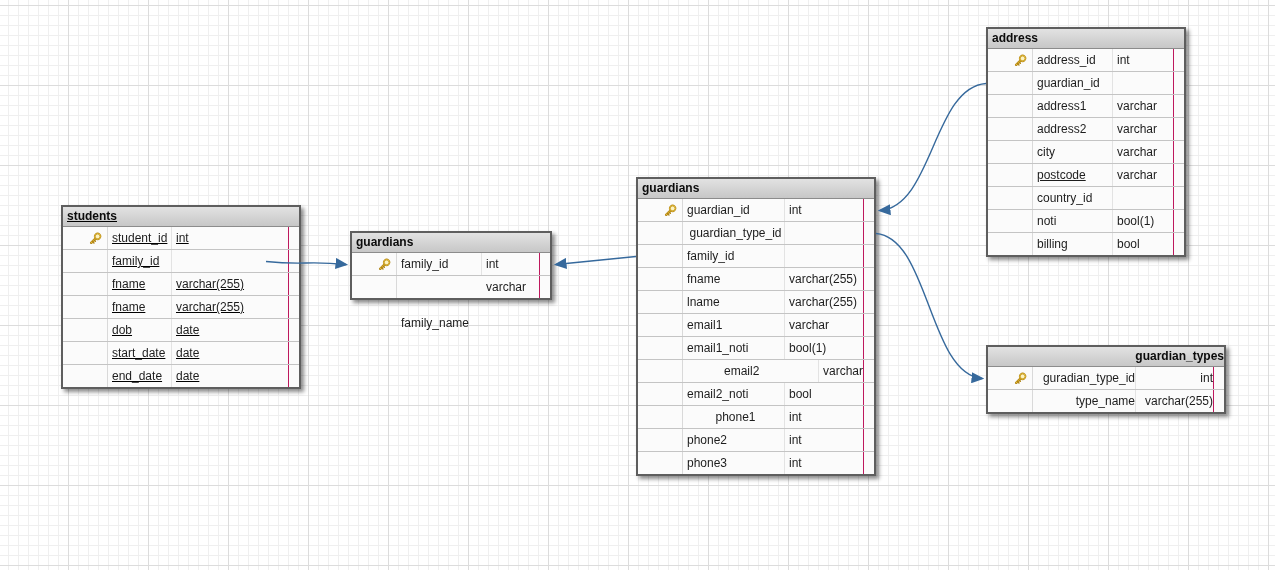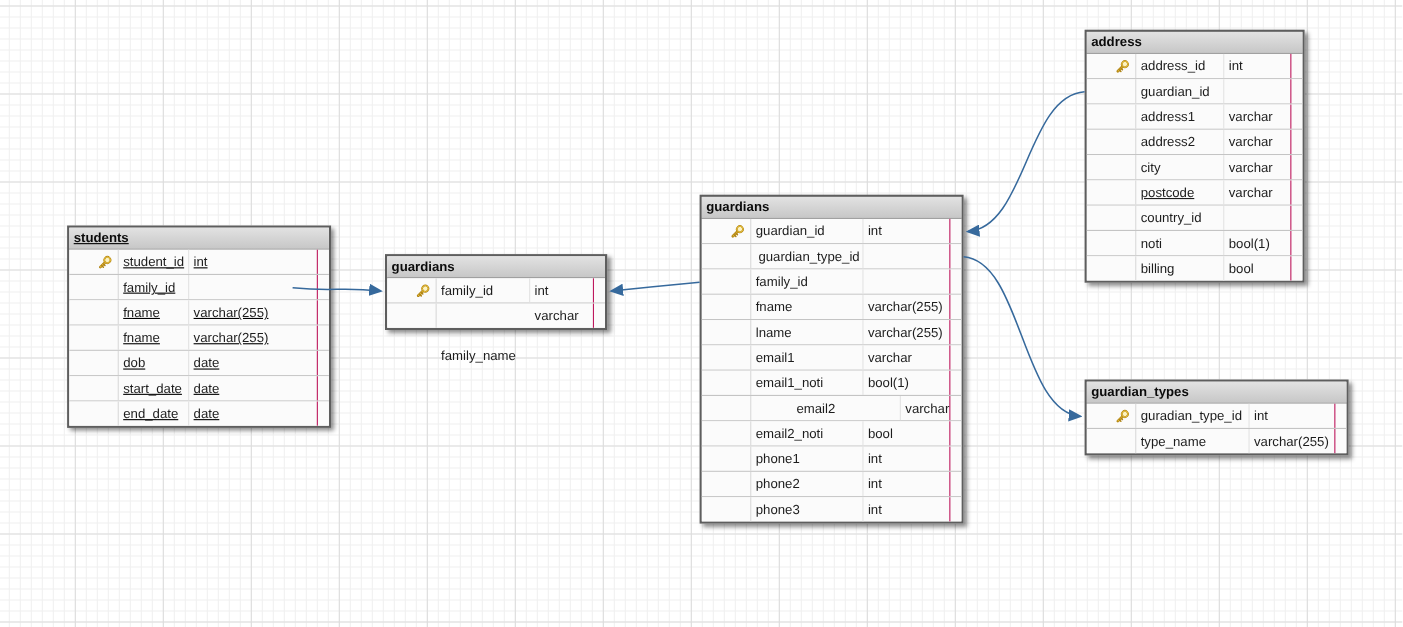--- a/index.html
+++ b/index.html
@@ -224,21 +224,21 @@
           <span class="cell trail"></span>
         </div>
         <div class="db-row">
           <span class="cell icon"></span>
           <span class="cell name" style="width: 102px;">email2_noti</span>
           <span class="cell type">bool</span>
           <span class="cell trail"></span>
         </div>
         <div class="db-row">
           <span class="cell icon"></span>
-          <span class="cell name" style="width: 102px;">phone1</span>
+          <span class="cell name" style="width: 102px; text-align: center;">phone1</span>
           <span class="cell type">int</span>
           <span class="cell trail"></span>
         </div>
         <div class="db-row">
           <span class="cell icon"></span>
           <span class="cell name" style="width: 102px;">phone2</span>
           <span class="cell type">int</span>
           <span class="cell trail"></span>
         </div>
         <div class="db-row">
@@ -308,21 +308,21 @@
           <span class="cell type">bool(1)</span>
           <span class="cell trail"></span>
         </div>
         <div class="db-row">
           <span class="cell icon"></span>
           <span class="cell name" style="width: 80px;">billing</span>
           <span class="cell type">bool</span>
           <span class="cell trail"></span>
         </div>
       </div>
-      <div class="db-table" style="left: 986px; top: 345px; width: 240px;">
+      <div class="db-table" style="left: 986px; top: 345px; width: 240px; text-align: right;">
         <div class="db-header">guardian_types</div>
         <div class="db-row">
           <span class="cell icon">
             <svg width="15" height="15" viewBox="0 0 16 16">
               <g transform="rotate(-45 8 8)" fill="none" stroke-linecap="round">
                 <path d="M1.5 8 H9" stroke="#b08414" stroke-width="2.6"></path>
                 <path d="M2 8 H9" stroke="#e8bf3c" stroke-width="1.2"></path>
                 <path d="M3.5 8 v2.2 M5.8 8 v2" stroke="#b08414" stroke-width="1.5"></path>
                 <circle cx="11.2" cy="8" r="3" fill="#fdf3c0" stroke="#b08414" stroke-width="1.6"></circle>
                 <circle cx="11.2" cy="8" r="3" fill="none" stroke="#e8bf3c" stroke-width="0.9"></circle>

